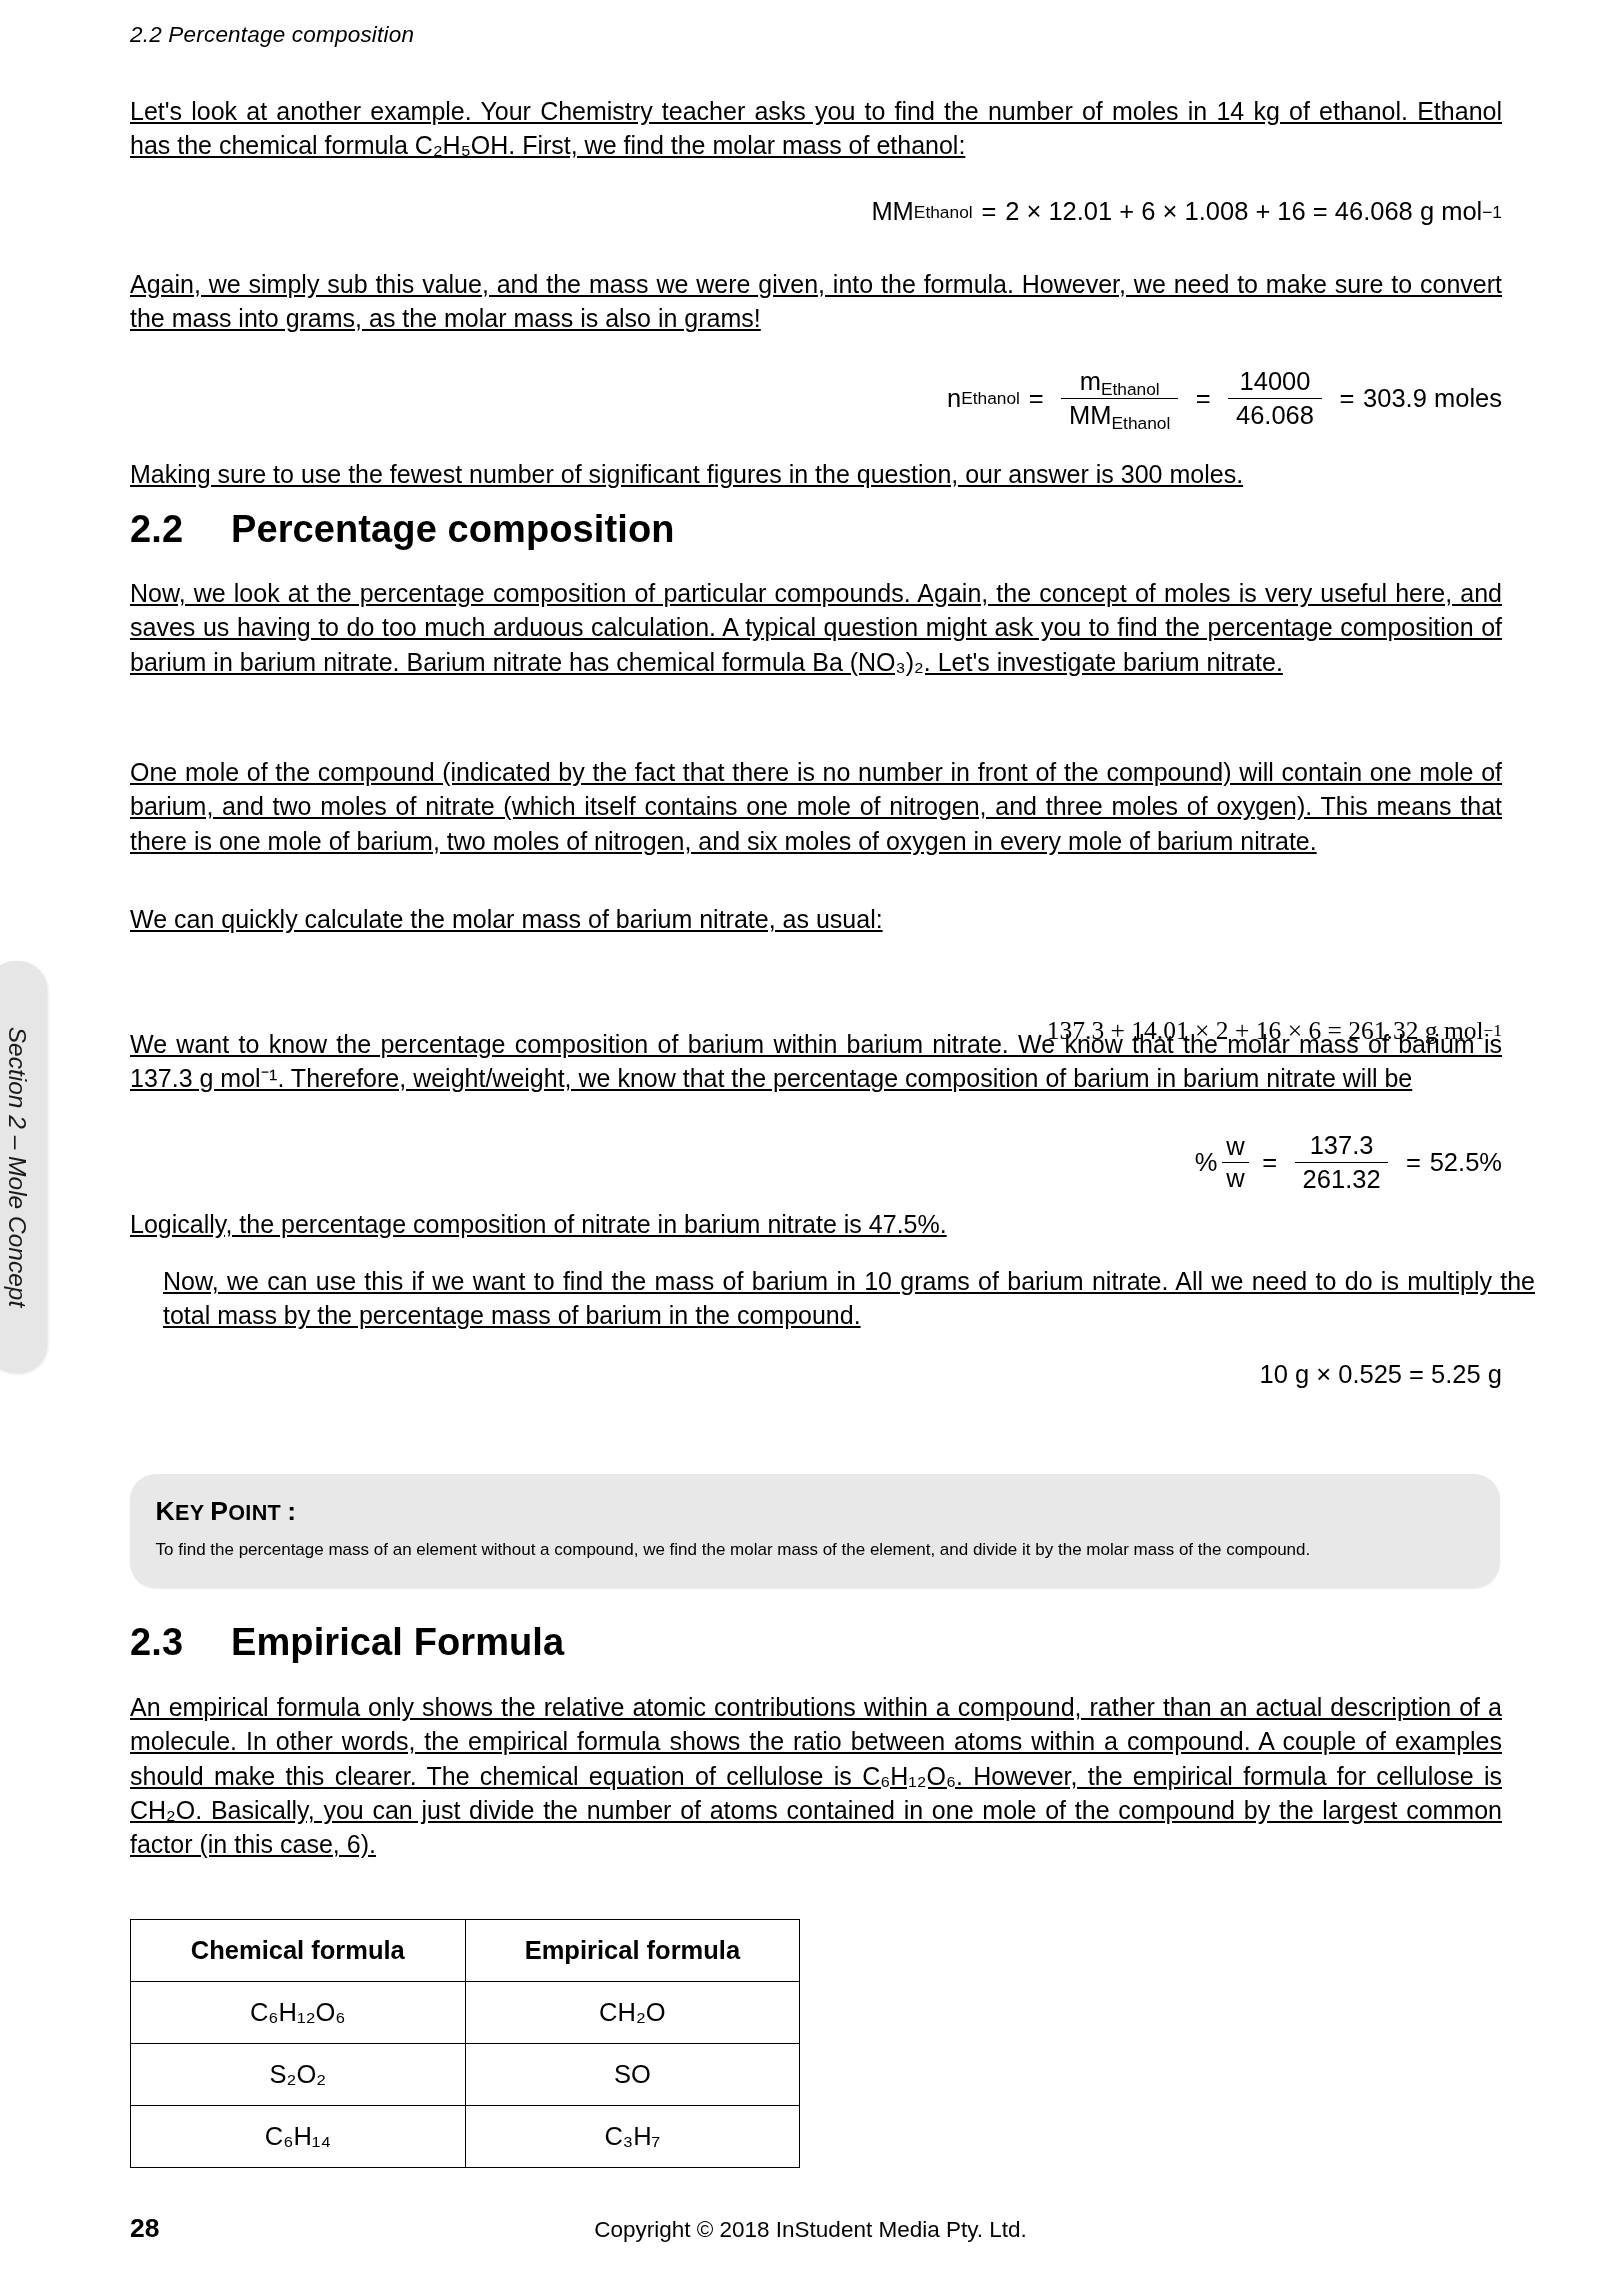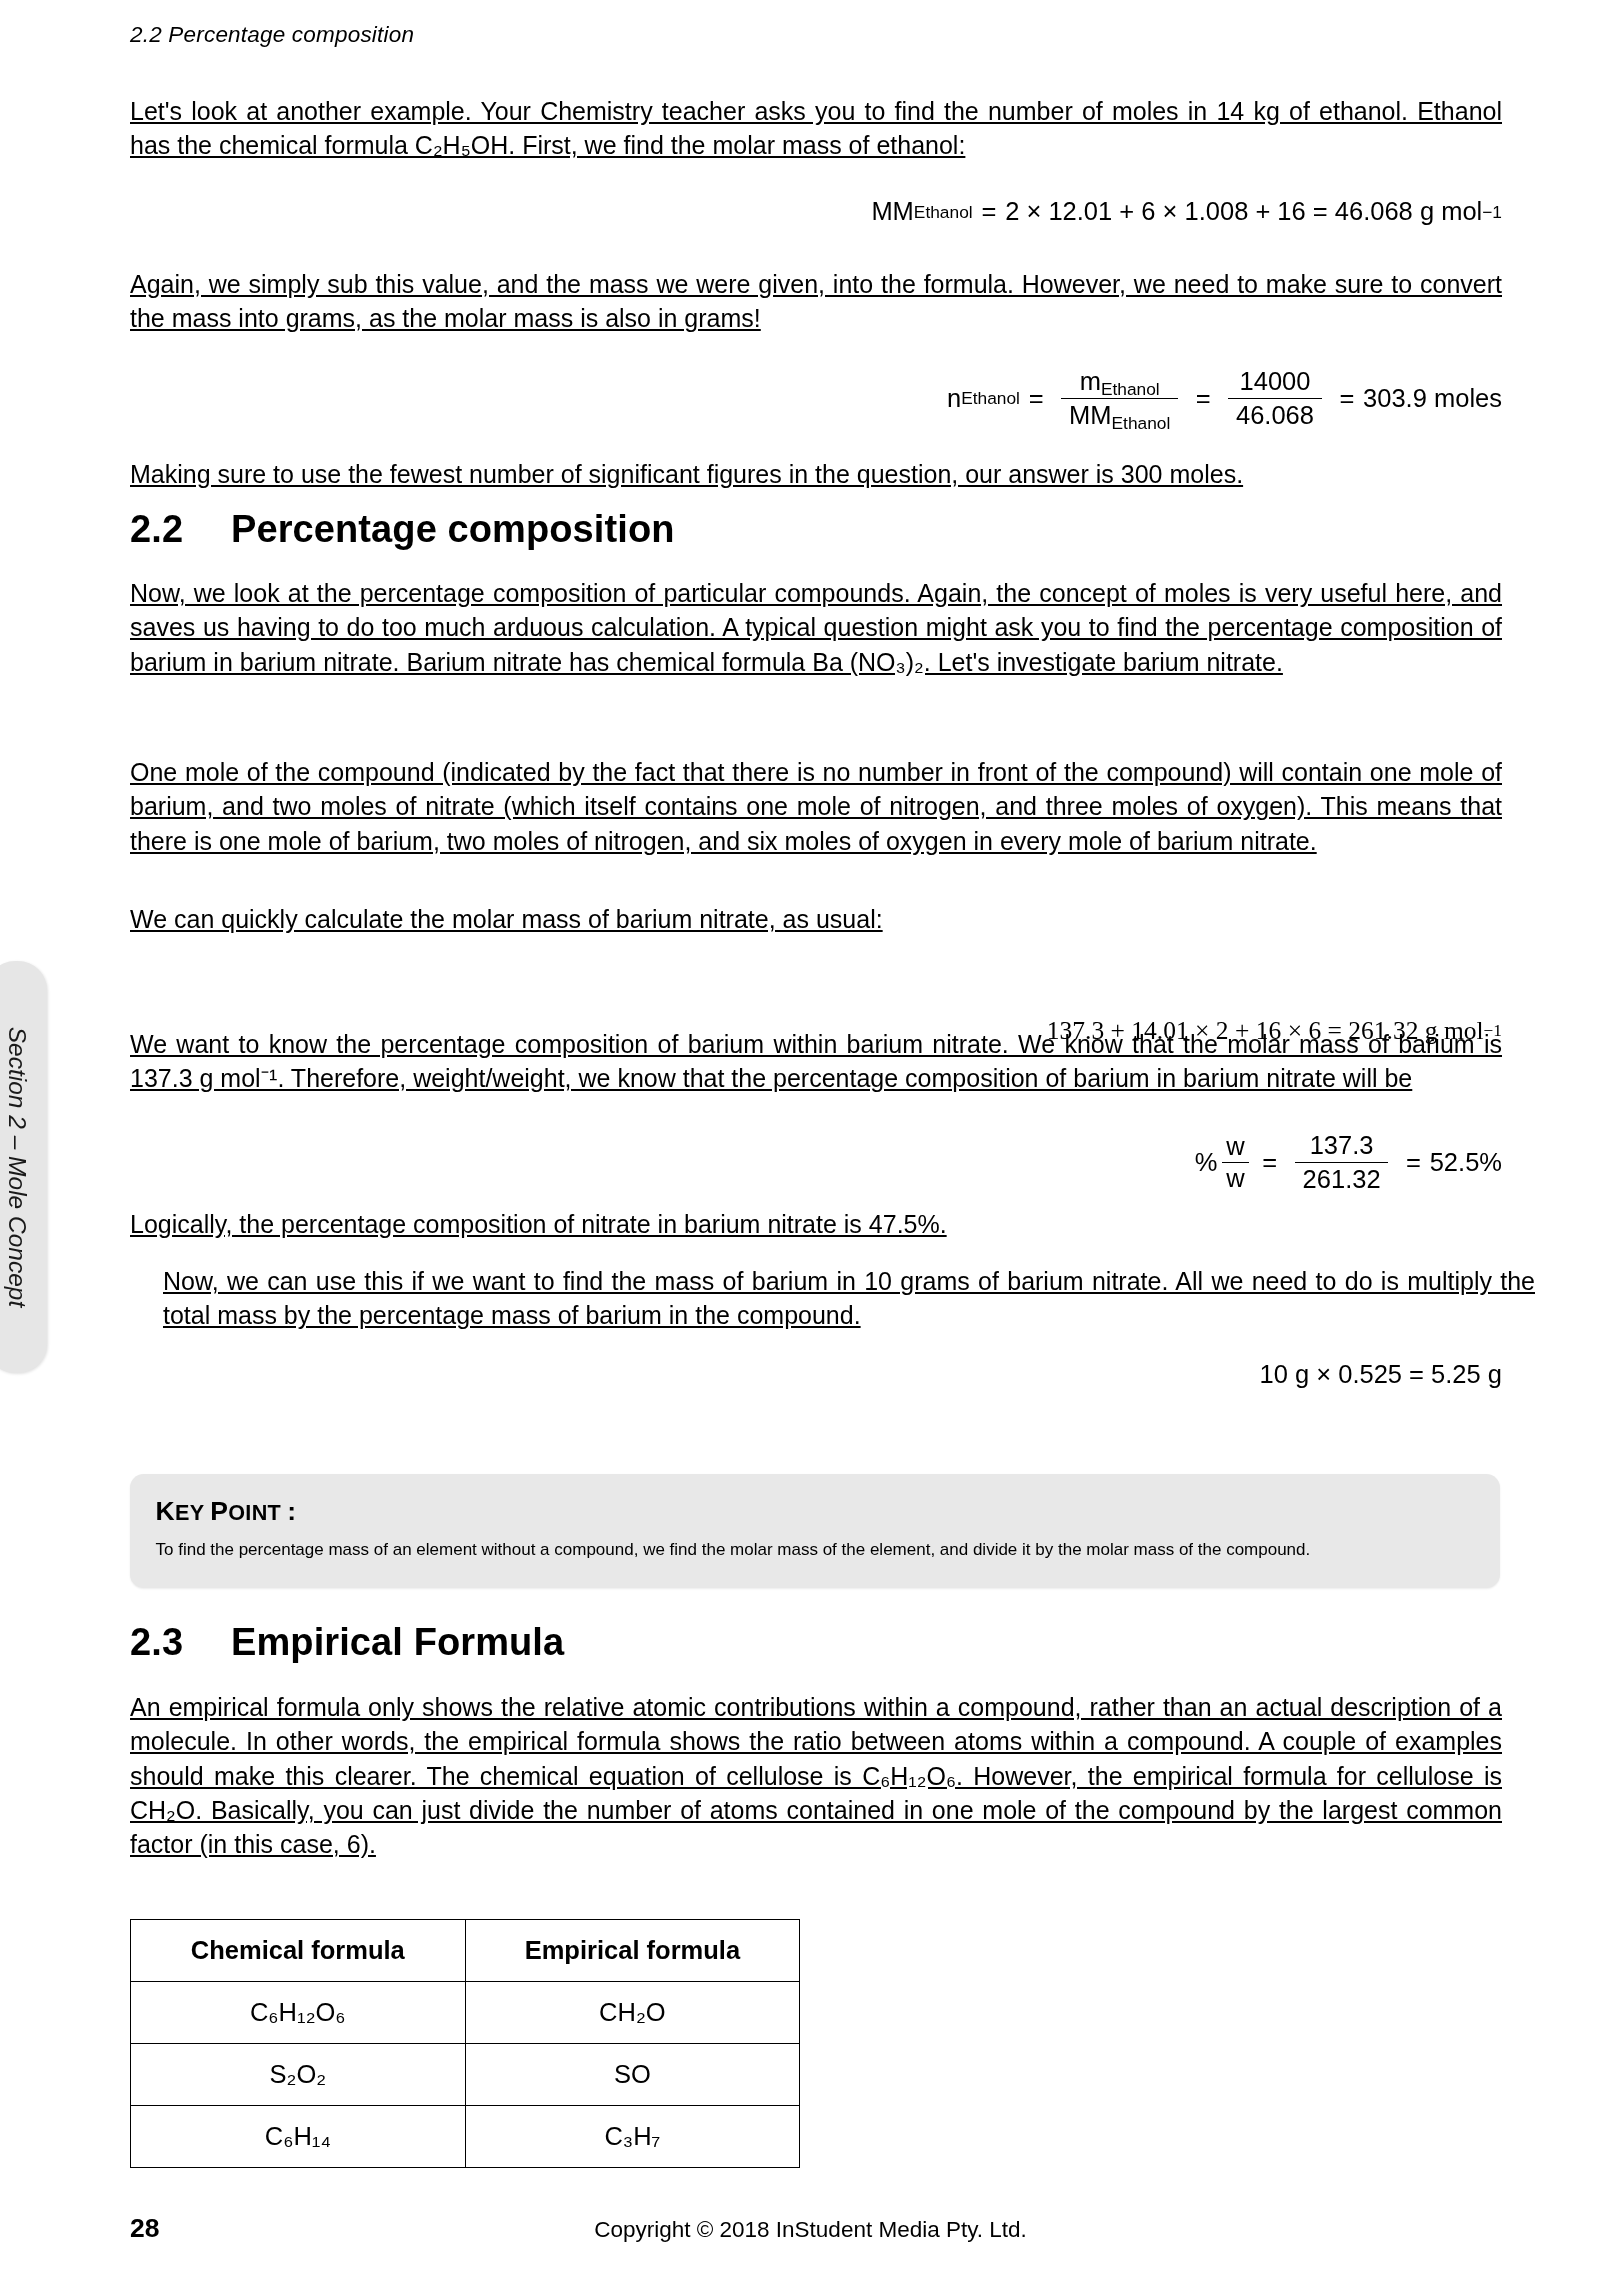--- a/index.html
+++ b/index.html
@@ -325,21 +325,21 @@
           <tr>
             <td>C₆H₁₄</td>
             <td>C₃H₇</td>
           </tr>
         </tbody>
       </table>
     </div>
 
   </div>
 
-  <div class="keybox" style="top:1474px;">
+  <div class="keybox" style="top:1474px;border-radius:26px;">
     <div class="kp-title"><span class="sc">K</span>EY <span class="sc">P</span>OINT <span class="sc">:</span></div>
     <p class="kp-body">To find the percentage mass of an element without a compound, we find the molar mass of the element, and divide it by the molar mass of the compound.</p>
   </div>
 
   <div class="pageno">28</div>
   <div class="copyright">Copyright © 2018 InStudent Media Pty. Ltd.</div>
 
 </div>
 
 

